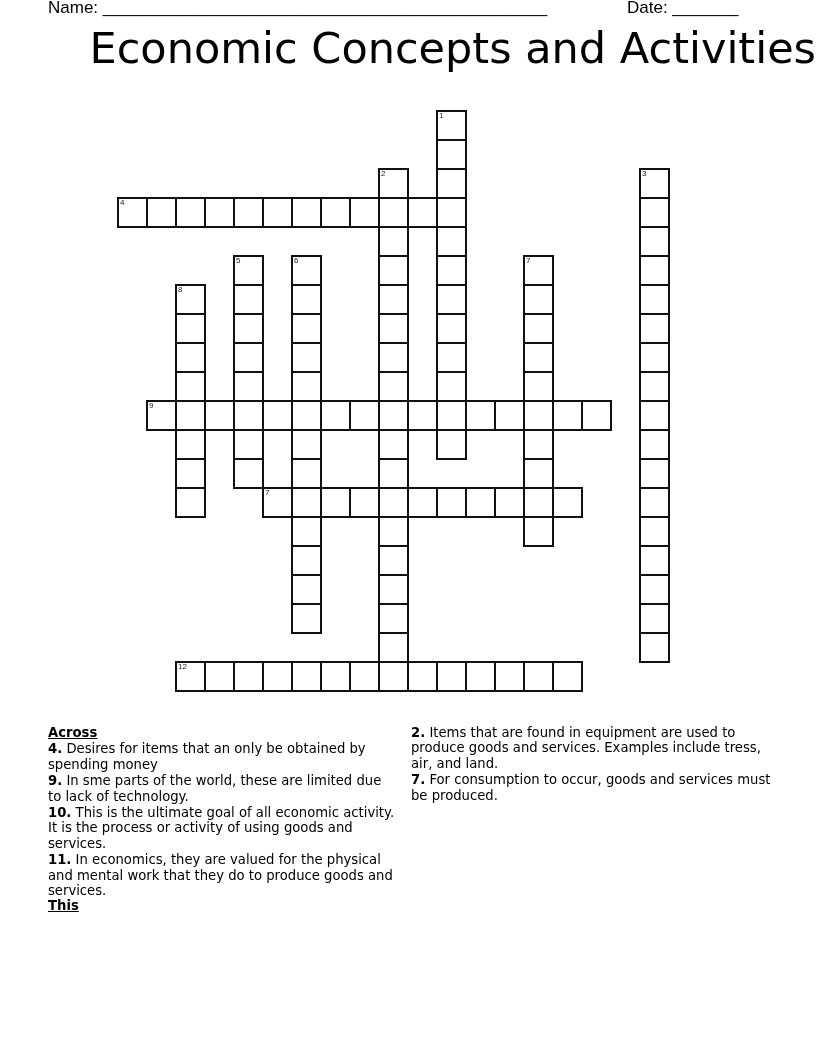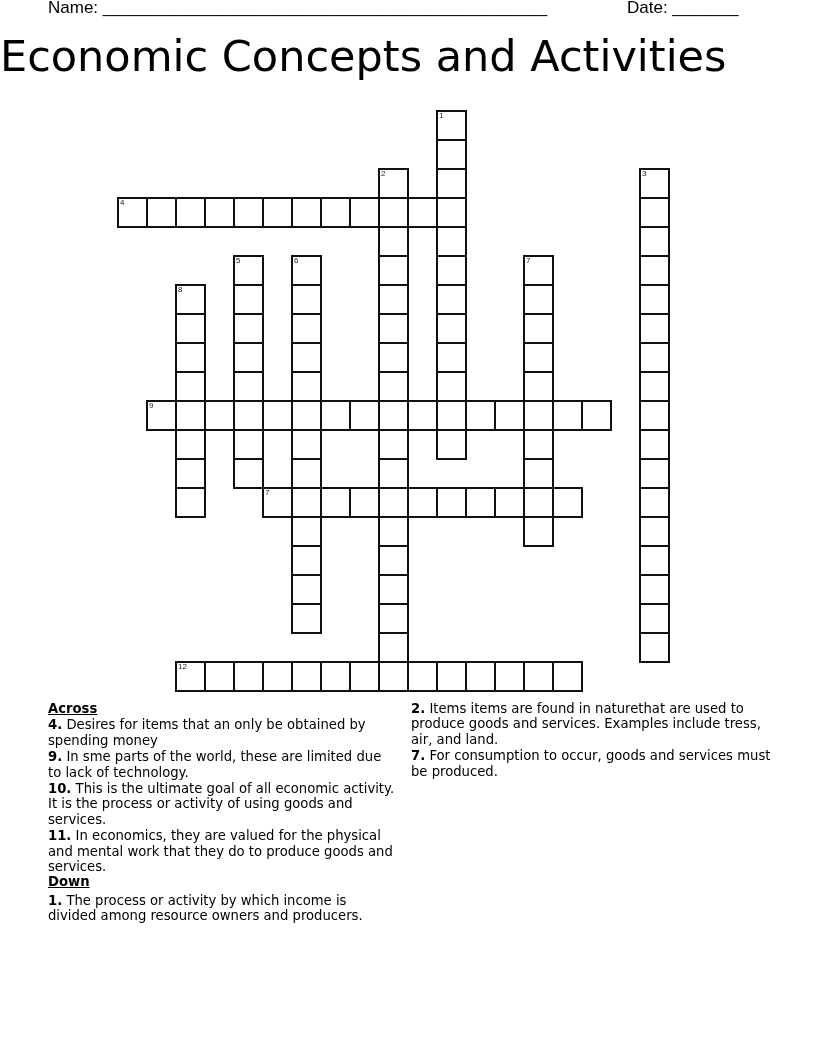--- a/index.html
+++ b/index.html
@@ -1,28 +1,28 @@
 <!DOCTYPE html>
 <html><head>
 <meta charset="utf-8">
 <style>
   html, body { margin:0; padding:0; background:#ffffff; }
   body { width:816px; height:1056px; position:relative; overflow:hidden; color:#000; }
   .header { position:absolute; top:0; left:48px; width:700px; height:20px;
     font-family:"Liberation Sans", sans-serif; font-size:17px; line-height:20px; }
   .header .name { position:absolute; left:0; top:-2px; }
   .header .date { position:absolute; left:579px; top:-2px; }
-  .title { position:absolute; top:28px; left:0; width:816px; text-align:left;
+  .title { position:absolute; top:20px; left:0; width:816px; text-align:right;
     font-family:"DejaVu Sans", sans-serif; font-size:43px; line-height:56px; letter-spacing:0px; }
   .grid { position:absolute; left:0; top:0; width:816px; height:700px; }
   .cell { position:absolute; width:29px; height:29px; box-sizing:border-box;
     border:2px solid #111; background:#fff; }
   .cell .num { position:absolute; left:1px; top:-1px; font-family:"Liberation Sans", sans-serif;
     font-size:8px; line-height:10px; color:#222; }
-  .clues { position:absolute; top:701px; font-family:"DejaVu Sans", sans-serif;
+  .clues { position:absolute; top:725px; font-family:"DejaVu Sans", sans-serif;
     font-size:13.2px; line-height:15.4px; }
   .clues.left { left:48px; width:350px; }
   .clues.right { left:411px; width:360px; }
   .clues .heading { font-weight:bold; text-decoration:underline; margin-bottom:1px; }
   .clue { margin-bottom:1px; }
   .clue b { font-weight:bold; }
 </style>
 </head>
 <body>
 
@@ -184,20 +184,19 @@
     <div class="cell" style="left: 523px; top: 661px; width: 31px; height: 31px;"></div>
     <div class="cell" style="left: 552px; top: 661px; width: 31px; height: 31px;"></div>
   </div>
 
 <div class="clues left">
   <div class="heading">Across</div>
   <div class="clue"><b>4.</b> <span>Desires for items that an only be obtained by spending money</span></div>
   <div class="clue"><b>9.</b> <span>In sme parts of the world, these are limited due to lack of technology.</span></div>
   <div class="clue"><b>10.</b> <span>This is the ultimate goal of all economic activity. It is the process or activity of using goods and services.</span></div>
   <div class="clue" style="margin-bottom:0"><b>11.</b> <span>In economics, they are valued for the physical and mental work that they do to produce goods and services.</span></div>
-  <div class="heading" style="margin-bottom:3px">Down</div>
-  <div class="clue"><b>1.</b> <span>The process or activity by which income is divided among resource owners and producers.</span></div>
+  <div class="heading" style="margin-bottom:3px">This</div>
 </div>
 
 <div class="clues right">
-  <div class="clue"><b>2.</b> <span>Items items are found in naturethat are used to produce goods and services. Examples include tress, air, and land.</span></div>
+  <div class="clue"><b>2.</b> <span>Items that are found in equipment are used to produce goods and services. Examples include tress, air, and land.</span></div>
   <div class="clue"><b>7.</b> <span>For consumption to occur, goods and services must be produced.</span></div>
 </div>
 
 </body></html>

